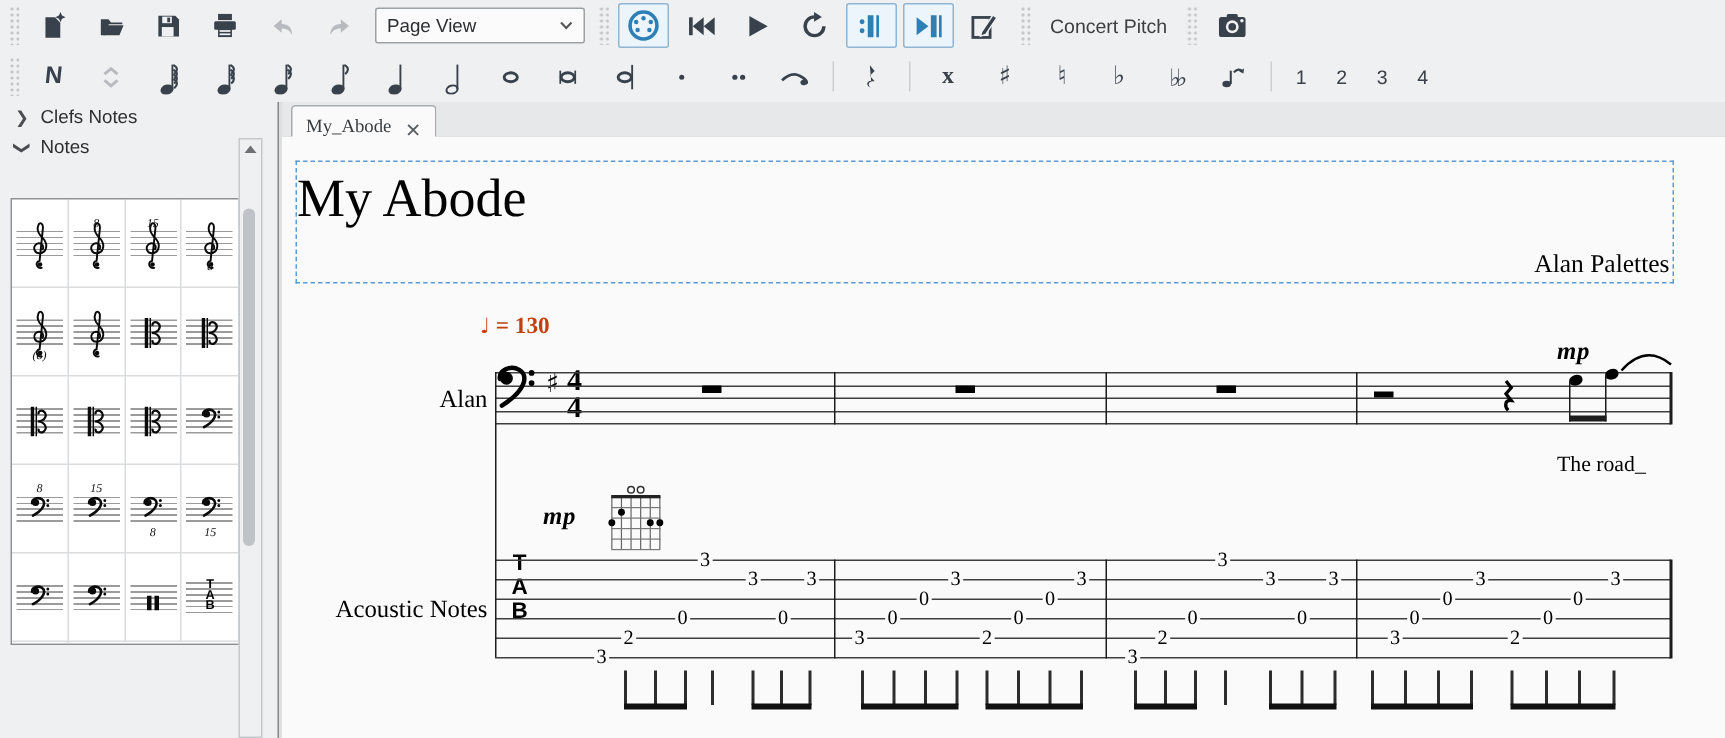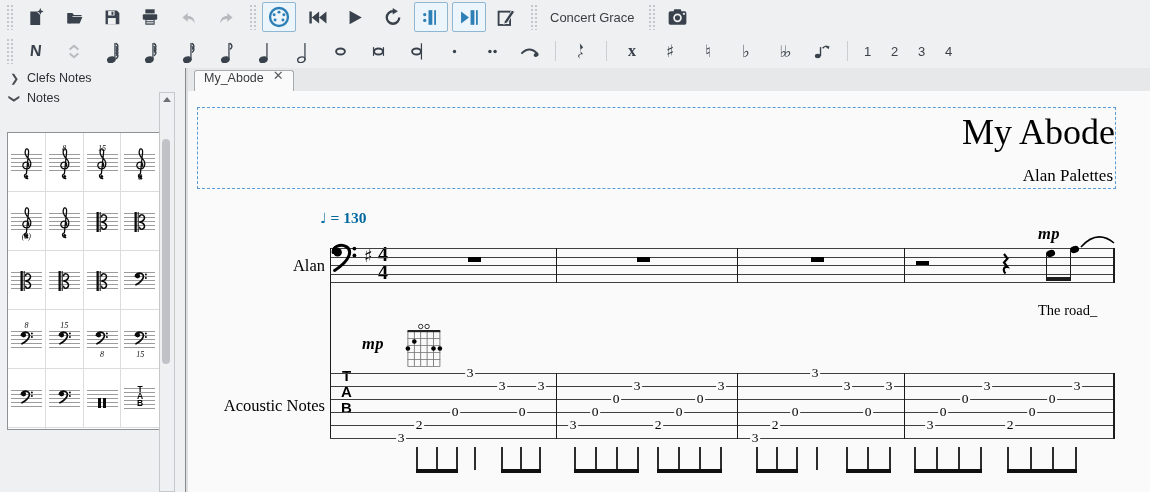--- a/index.html
+++ b/index.html
@@ -34,34 +34,34 @@
   .psup,.psub{position:absolute;left:0;width:100%;text-align:center;font:italic 8px "Liberation Serif",serif;color:#111;}
   .ptab{position:absolute;width:100%;text-align:center;font:bold 8.5px "Liberation Sans",sans-serif;line-height:7px;color:#000;}
   #palette-scroll{position:absolute;right:10px;top:24px;width:14px;bottom:0;background:#eef0f1;border:1px solid #c6c9cb;}
   #pscroll-up{height:13px;display:flex;align-items:center;justify-content:center;}
   #pscroll-up:after{content:"";border-left:4px solid transparent;border-right:4px solid transparent;border-bottom:5px solid #6d7174;}
   #pscroll-thumb{position:absolute;left:2px;width:8px;top:46px;height:225px;background:#bfc3c7;border-radius:4px;}
   
   #splitter{position:absolute;left:185px;top:68px;width:3px;bottom:0;background:#dcdedf;border-left:1px solid #87898b;}
   #tabbar{position:absolute;left:188px;right:0;top:68px;height:23px;background:#e7e8e9;border-bottom:1px solid #aaacae;}
   #score-tab{position:absolute;left:6px;bottom:-1px;height:21px;background:#fafafa;border:1px solid #a9acae;border-bottom:none;
-       border-radius:3px 3px 0 0;display:flex;align-items:flex-start;padding:0 9px;gap:9px;font-size:12.5px;color:#393c3f;}
+       border-radius:3px 3px 0 0;display:flex;align-items:flex-end;padding:0 9px;gap:9px;font-size:12.5px;color:#393c3f;font-family:Liberation Serif, serif;}
   #score-tab .close{color:#5a5e61;font-size:13px;line-height:10px;}
   #page{position:absolute;left:188px;right:0;top:91px;bottom:0;background:#fafafa;}
   #score-layer{position:absolute;left:0;top:0;width:1150px;height:492px;}
   .sline{position:absolute;height:1px;background:#3f3f3f;}
   .bline{position:absolute;background:#1c1c1c;}
   .rest-rect{position:absolute;background:#000;}
   .tabnum{position:absolute;transform:translate(-50%,-50%);font:13.5px "Liberation Serif",serif;color:#000;background:#fafafa;padding:0 1.5px;}
   .bstem{position:absolute;top:447px;width:1.5px;height:23px;background:#2d2d2d;}
   .bbar{position:absolute;top:469px;height:4.2px;background:#101010;}
   #title-frame{position:absolute;left:197px;top:107px;width:917px;height:80px;border:1px dashed #5b9bd5;}
-  #score-title{position:absolute;left:0;top:3px;width:100%;text-align:right;font:36px "Liberation Serif",serif;color:#000;}
+  #score-title{position:absolute;left:0;top:3px;width:100%;text-align:left;font:36px "Liberation Serif",serif;color:#000;}
   #score-composer{position:absolute;right:2px;bottom:2px;font:17px "Liberation Serif",serif;color:#000;}
-  #tempo{position:absolute;left:320px;top:209px;font:bold 15.5px "Liberation Serif",serif;color:#0369a1;}
+  #tempo{position:absolute;left:320px;top:209px;font:bold 15.5px "Liberation Serif",serif;color:#c2410c;}
   #tempo .q{font-family:"DejaVu Sans",sans-serif;font-size:14px;}
   .staff-label{position:absolute;text-align:right;font:16.5px "Liberation Serif",serif;color:#000;}
   .dyn{position:absolute;font:italic bold 16.5px "Liberation Serif",serif;color:#000;letter-spacing:0.5px;}
   #lyric{position:absolute;left:1038px;top:302px;font:14.5px "Liberation Serif",serif;color:#000;}
   #keysig{position:absolute;left:364px;top:245px;font:18px "DejaVu Sans",sans-serif;color:#000;}
   #timesig{position:absolute;left:374px;top:246px;width:18px;text-align:center;font:bold 20px "Liberation Serif",serif;line-height:17.5px;color:#000;}
   .tabletters{position:absolute;left:338px;top:368px;width:17px;text-align:center;font:bold 15px "Liberation Sans",sans-serif;line-height:16px;color:#000;}
   .nhead{position:absolute;width:9px;height:6.5px;background:#000;border-radius:50%;transform:rotate(-18deg);}
 </style>
 </head>
@@ -102,20 +102,26 @@
       <div class="tbtn">
         <svg width="19" height="17" viewBox="0 0 14 14">
           <path d="M12.2 11.8C12.2 7.6 9.6 5.6 6.4 5.7V3.2L2 6.9l4.4 3.7V8.2c2.5-.1 4.6 1 5.8 3.6z" fill="#b7bbbf"></path>
         </svg>
       </div>
       <div class="tbtn">
         <svg width="19" height="17" viewBox="0 0 14 14">
           <path d="M1.8 11.8C1.8 7.6 4.4 5.6 7.6 5.7V3.2L12 6.9 7.6 10.6V8.2C5.1 8.1 3 9.2 1.8 11.8z" fill="#b7bbbf"></path>
         </svg>
       </div>
+      <div class="combo gray" style="width: 124px;">
+        <span>Page View</span>
+        <svg width="9" height="6" viewBox="0 0 9 6">
+          <path d="M1 1l3.5 3.6L8 1" fill="none" stroke="#555" stroke-width="1.4"></path>
+        </svg>
+      </div>
       <div class="handle"></div>
       <div class="tbtn active">
         <svg width="22" height="22" viewBox="0 0 14 14">
           <circle cx="7" cy="7" r="5.7" fill="none" stroke="#2e7fb6" stroke-width="1.5"></circle>
           <circle cx="7" cy="3.9" r="0.95" fill="#2e7fb6"></circle>
           <circle cx="3.9" cy="5.5" r="0.95" fill="#2e7fb6"></circle>
           <circle cx="10.1" cy="5.5" r="0.95" fill="#2e7fb6"></circle>
           <circle cx="4.5" cy="8.9" r="0.95" fill="#2e7fb6"></circle>
           <circle cx="9.5" cy="8.9" r="0.95" fill="#2e7fb6"></circle>
         </svg>
@@ -152,21 +158,21 @@
           <rect x="11.8" y="1.6" width="1.3" height="10.8" fill="#2e7fb6"></rect>
         </svg>
       </div>
       <div class="tbtn">
         <svg width="20" height="19" viewBox="0 0 15 14">
           <rect x="1.2" y="2.6" width="8.6" height="10" fill="none" stroke="#39424c" stroke-width="1.4"></rect>
           <path d="M5.6 9.8l5.6-8.4 2 1.3-5.6 8.4-2.6.9z" fill="#39424c" stroke="#eff0f1" stroke-width="0.7"></path>
         </svg>
       </div>
       <div class="handle"></div>
-      <div class="cpbtn">Concert Grace</div>
+      <div class="cpbtn">Concert Pitch</div>
       <div class="handle"></div>
       <div class="tbtn">
         <svg width="21" height="20" viewBox="0 0 14 14">
           <rect x="4.4" y="1.6" width="5.2" height="2.6" rx="0.8" fill="#39424c"></rect>
           <rect x="0.8" y="3" width="12.4" height="9.4" rx="1.2" fill="#39424c"></rect>
           <circle cx="7" cy="7.6" r="3" fill="#eff0f1"></circle>
           <circle cx="7" cy="7.6" r="1.8" fill="#39424c"></circle>
           <circle cx="11.5" cy="4.8" r="0.8" fill="#eff0f1"></circle>
         </svg>
       </div>

